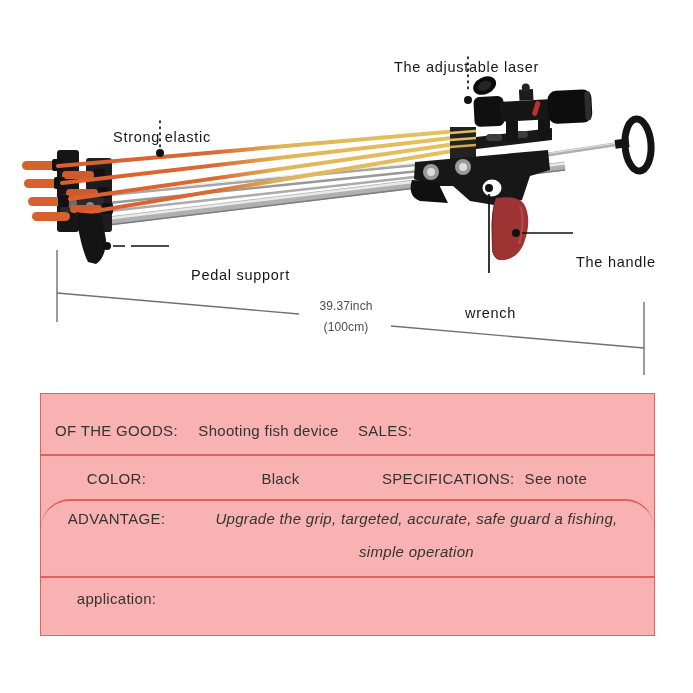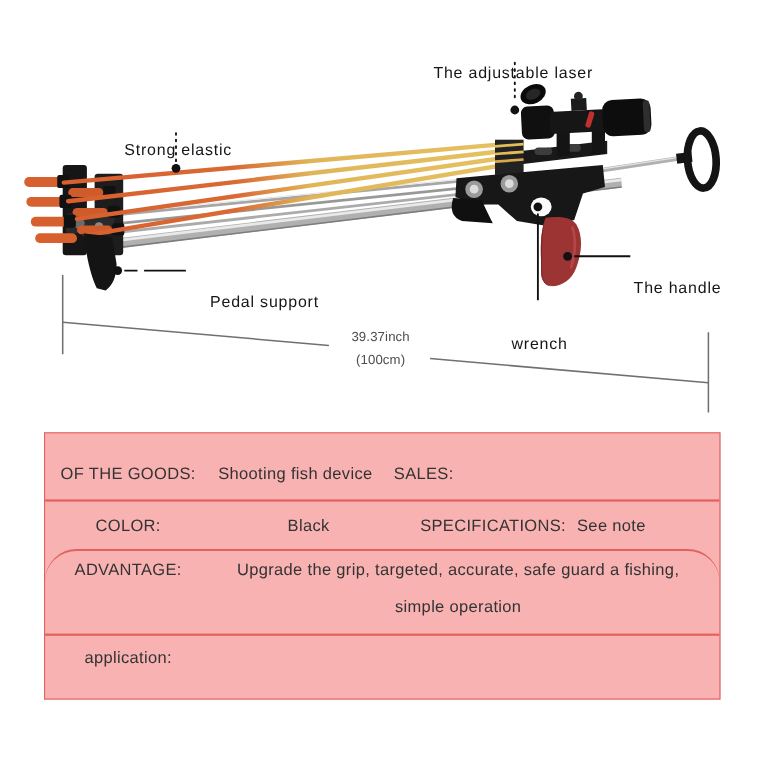--- a/index.html
+++ b/index.html
@@ -16,21 +16,21 @@
               border:1px solid #e0615e;box-sizing:border-box;color:#333;font-size:15px;letter-spacing:.02em;text-align:center;}
   .trow{display:flex;align-items:center;box-sizing:border-box;}
   .trow + .trow{border-top:2px solid #e0615e;}
   .r1{height:60px;padding-top:12px;}
   .r2{height:45px;padding-top:2px;gap:12px;}
   .r3{height:77px;align-items:flex-start;padding-top:9px;border-radius:29px;}
   .r4{height:42px;}
   .ca{margin-left:13px;width:125px;flex:none;}
   .cb{width:179px;flex:none;}
   .cc{flex:1;display:flex;gap:10px;}
-  .cl{flex:1;white-space:pre-line;line-height:33px;margin-top:-8px;}
+  .cl{flex:1;white-space:pre-line;line-height:33px;margin-top:-8px;font-style:italic;}
   .r3 .ca{line-height:33px;margin-top:-8px;}
 </style>
 </head>
 <body>
 
 <div class="figure">
 
   <svg width="693" height="392" viewBox="0 0 693 392">
     <defs>
       <linearGradient id="bandGrad" gradientUnits="userSpaceOnUse" x1="60" y1="0" x2="465" y2="0">

